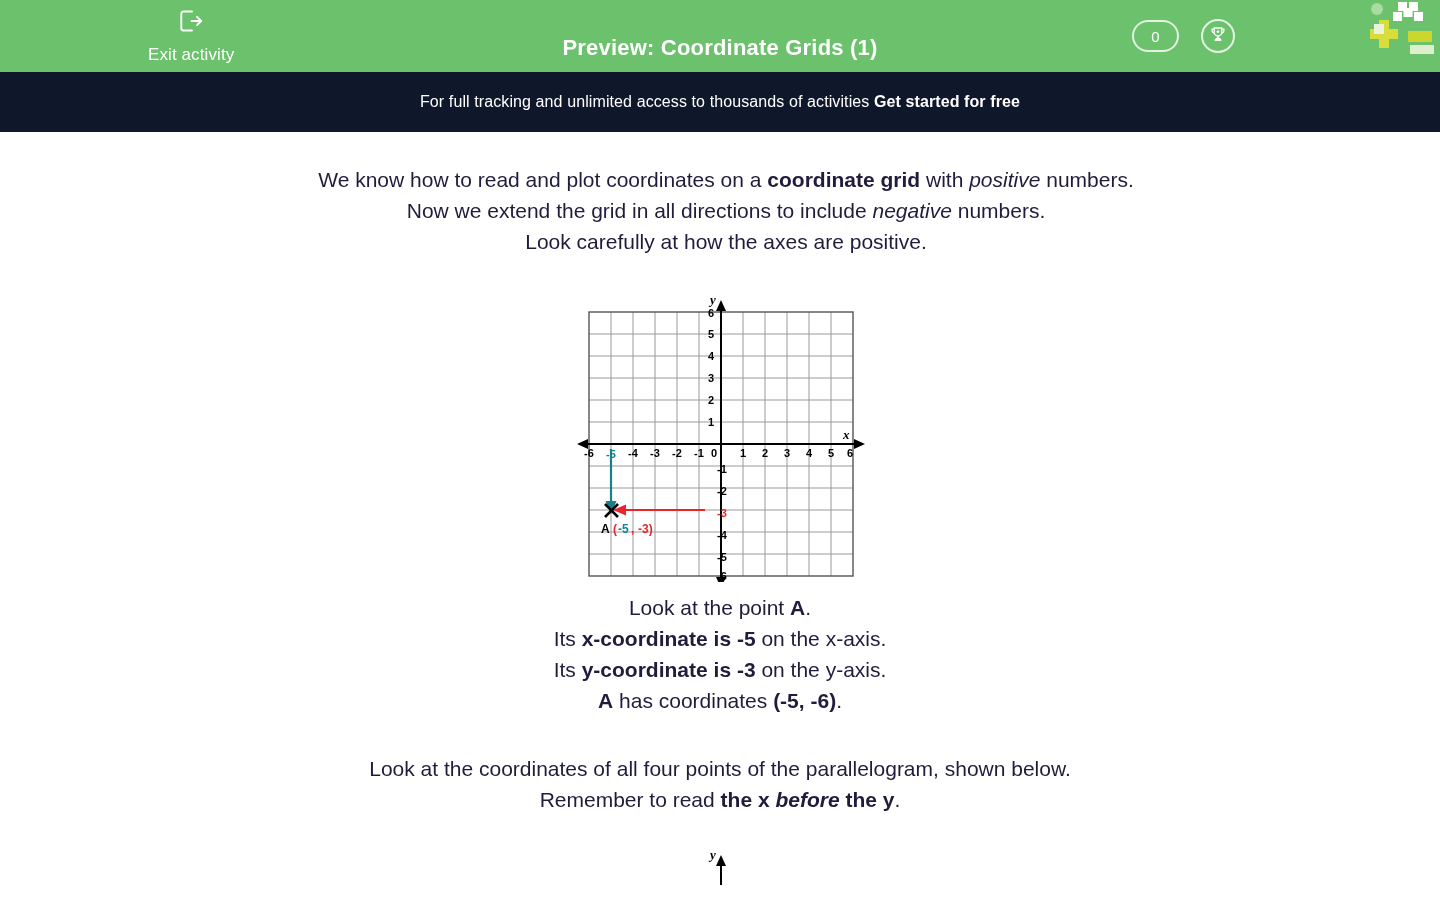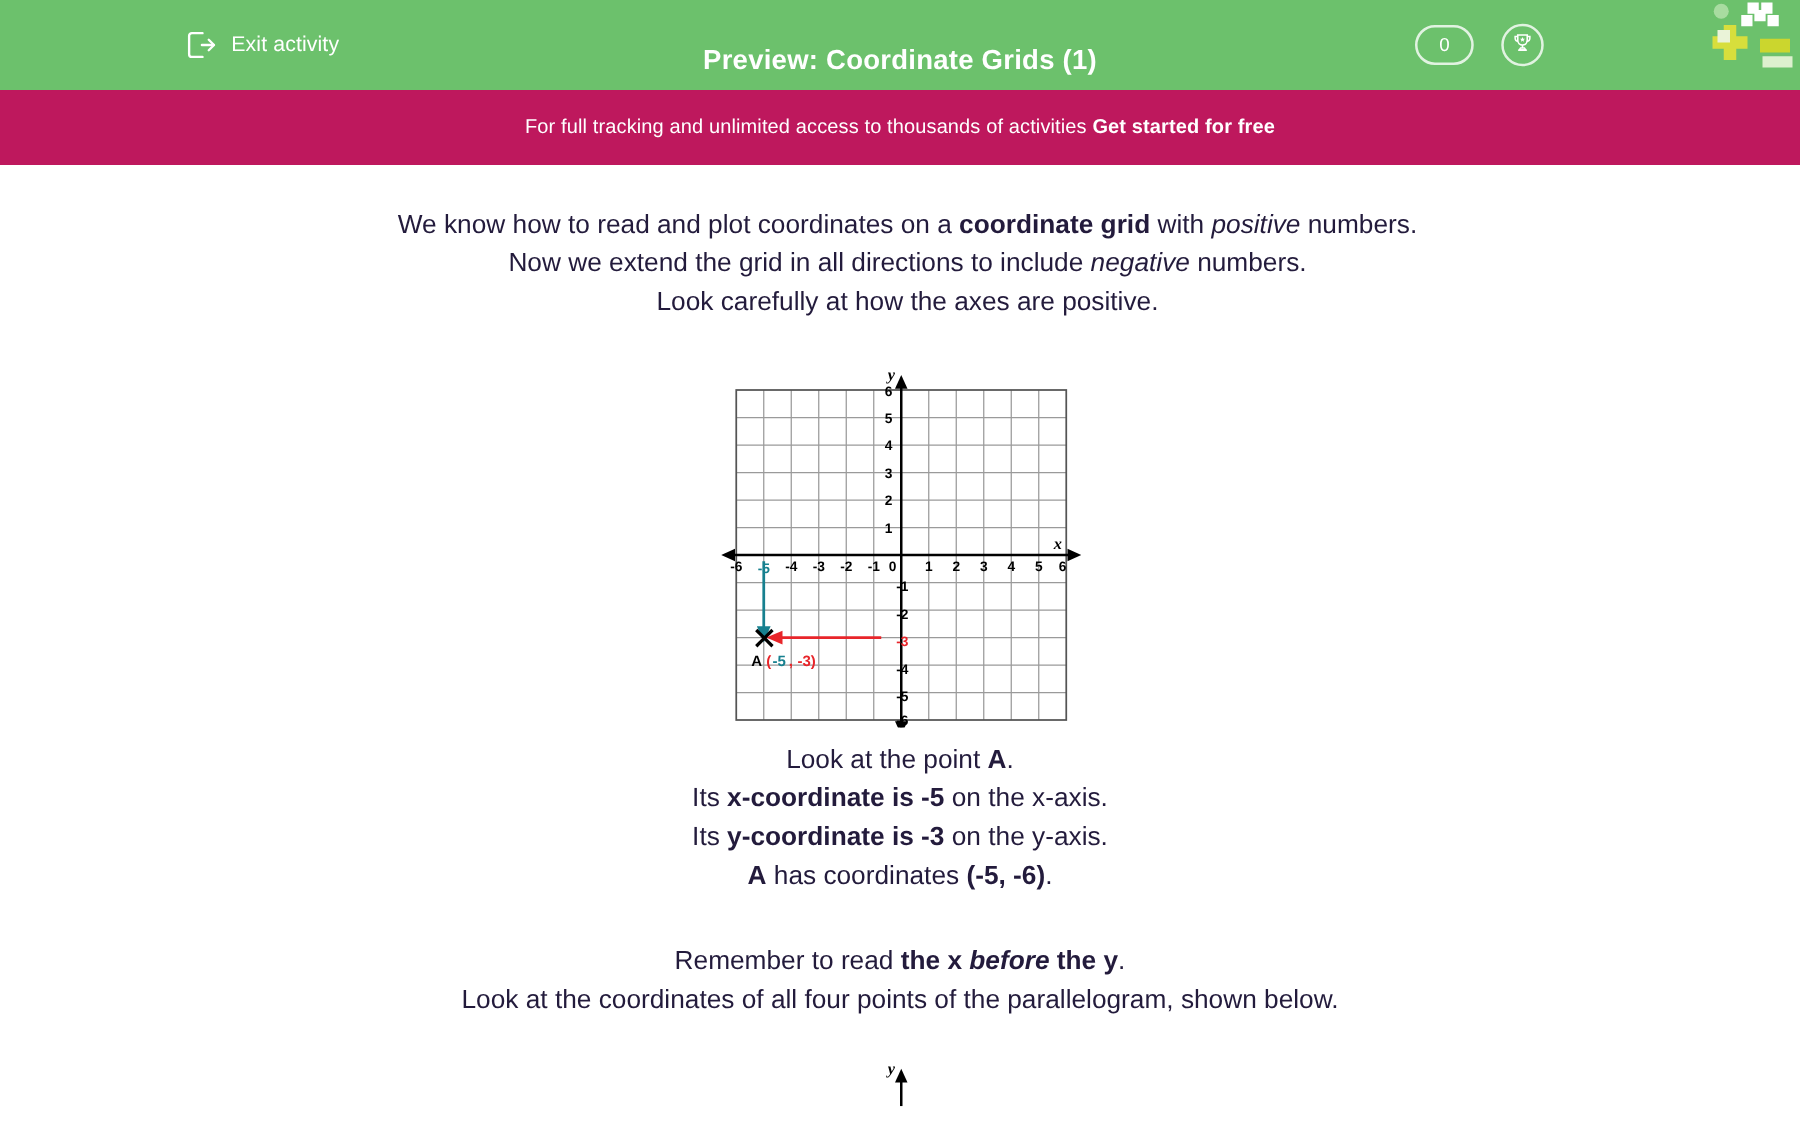--- a/index.html
+++ b/index.html
@@ -21,20 +21,21 @@
     align-items: center;
     overflow: hidden;
   }
   .exit-group {
     position: absolute;
     left: 148px;
     display: flex;
     align-items: center;
     gap: 11px;
     cursor: pointer;
+    flex-direction: column;
   }
   .exit-icon { width: 26px; height: 26px; display: block; }
   .exit-label {
     color: #ffffff;
     font-size: 17px;
     letter-spacing: .1px;
     white-space: nowrap;
   }
   .header-title {
     position: absolute;
@@ -79,21 +80,21 @@
   .deco {
     position: absolute;
     right: 0; top: 0;
     width: 80px; height: 60px;
     pointer-events: none;
   }
 
   
   .banner {
     height: 60px;
-    background: #be185d;
+    background: #0f172a;
     display: flex;
     align-items: center;
     justify-content: center;
   }
   .banner-text {
     color: #ffffff;
     font-size: 16px;
     letter-spacing: .1px;
   }
   .banner-cta {
@@ -343,24 +344,24 @@
     </p>
     <p class="para">
       <span>Its </span><span class="b">y-coordinate is -3</span><span> on the y-axis.</span>
     </p>
     <p class="para">
       <span class="b">A</span><span> has coordinates </span><span class="b">(-5, -6)</span><span>.</span>
     </p>
   </div>
 
   <div class="block-closing">
+    <p class="para">Look at the coordinates of all four points of the parallelogram, shown below.</p>
     <p class="para">
       <span>Remember to read </span><span class="b">the x </span><span class="bi">before</span><span class="b"> the y</span><span>.</span>
     </p>
-    <p class="para">Look at the coordinates of all four points of the parallelogram, shown below.</p>
   </div>
 
   <div class="figure-wrap2">
     <svg width="290" height="40" viewBox="0 0 290 40">
       <text class="axname" x="138" y="14" text-anchor="middle">y</text>
       <line class="axis" x1="146" y1="16" x2="146" y2="40"></line>
       <polygon points="146,10 141,21 151,21" fill="#000000"></polygon>
     </svg>
   </div>
 

